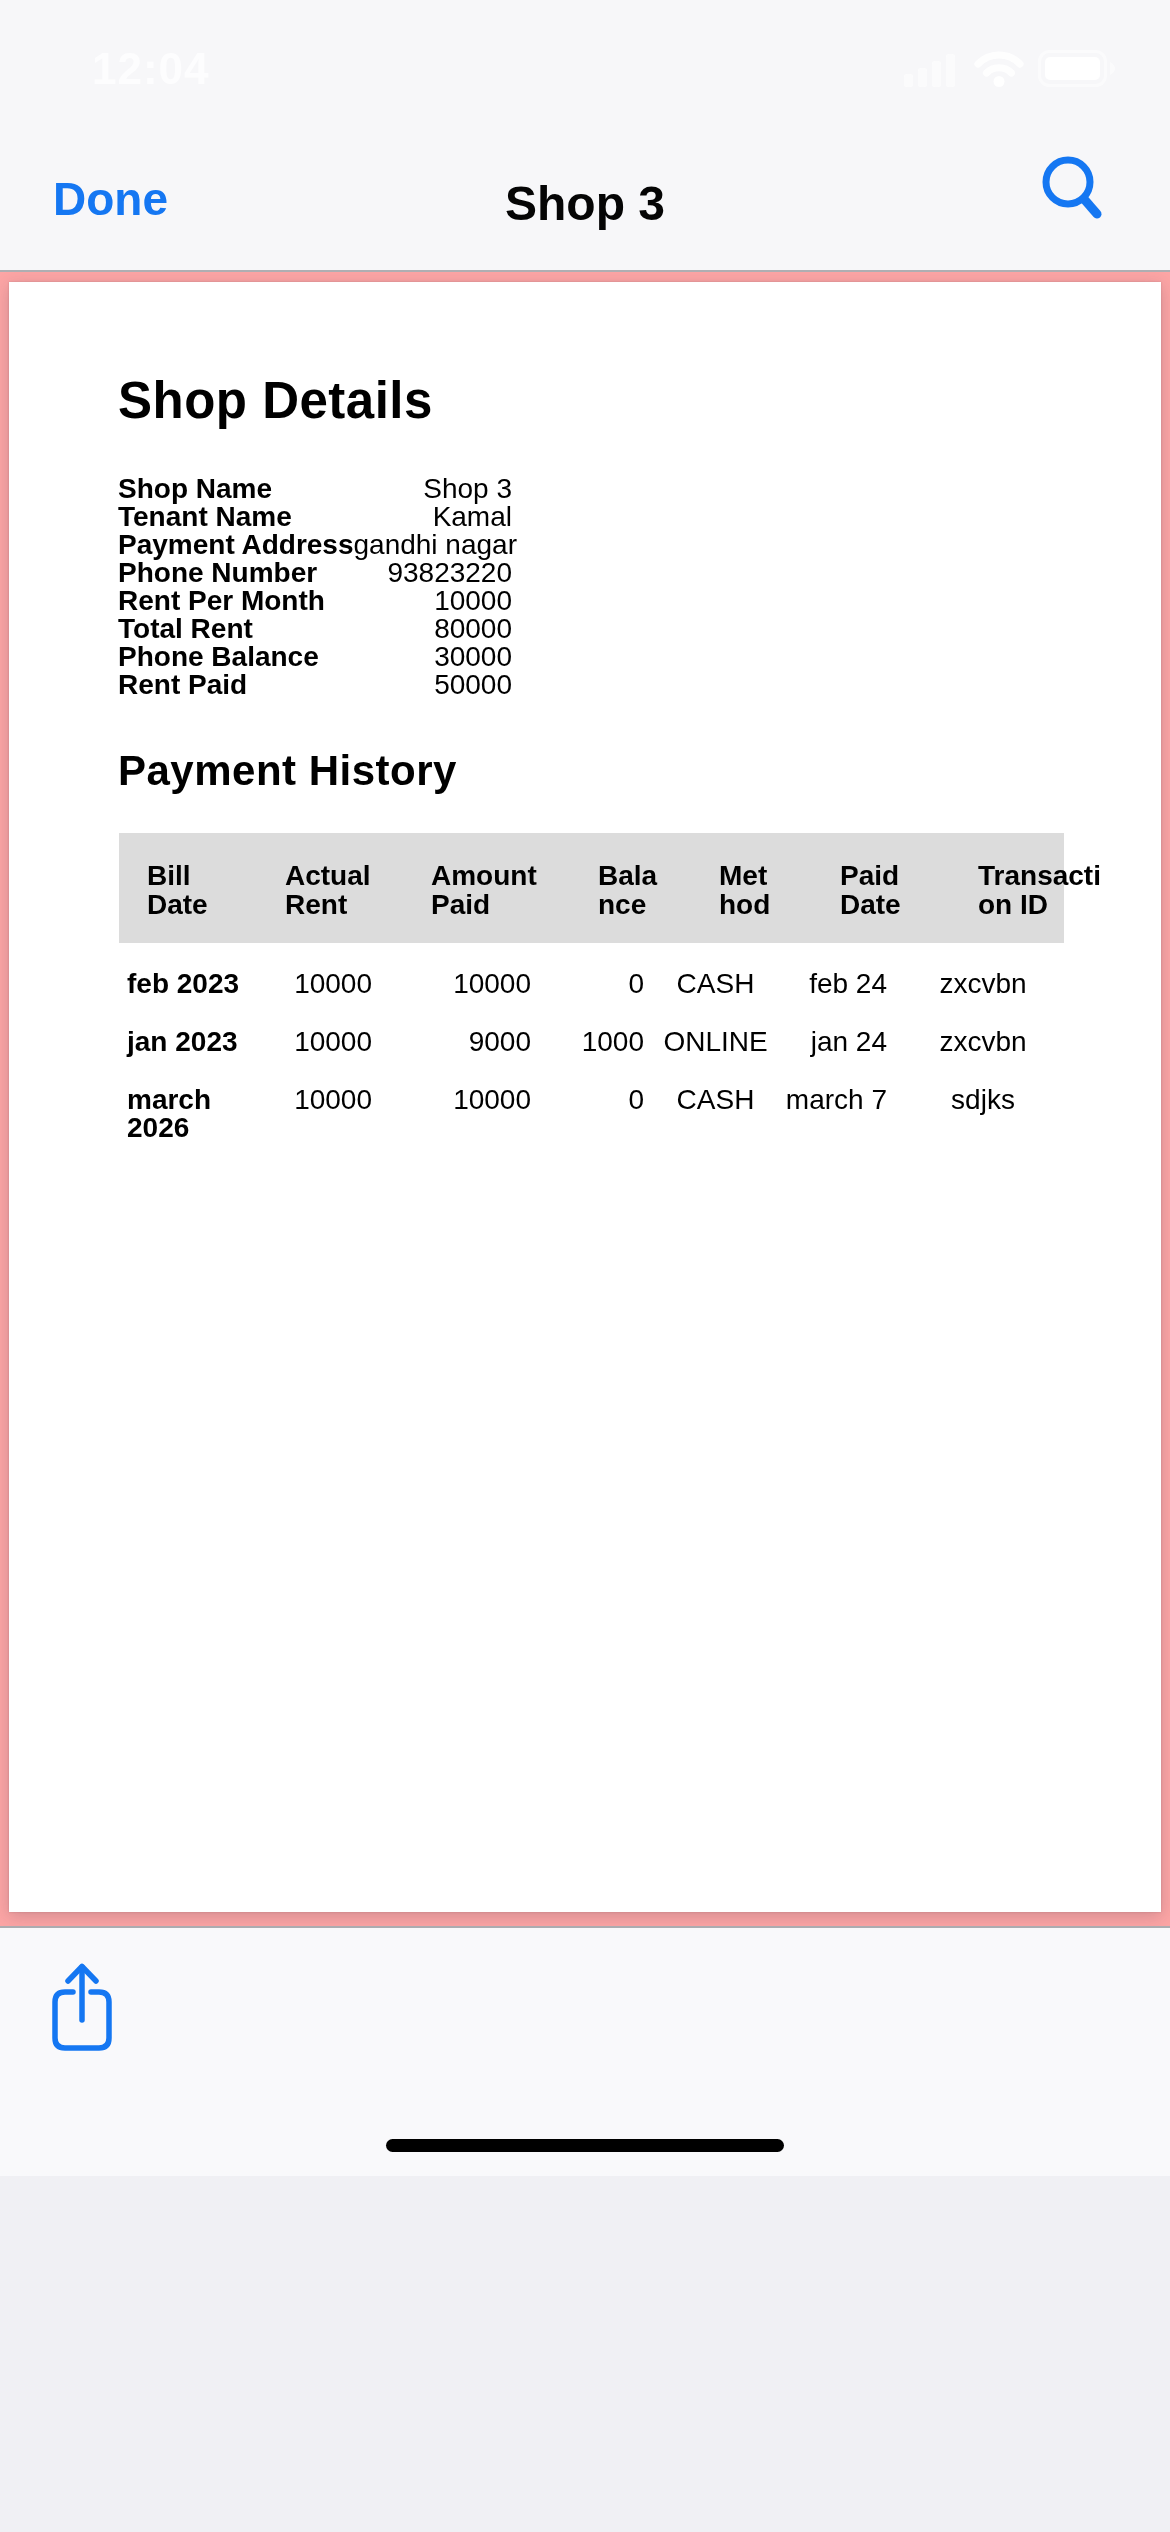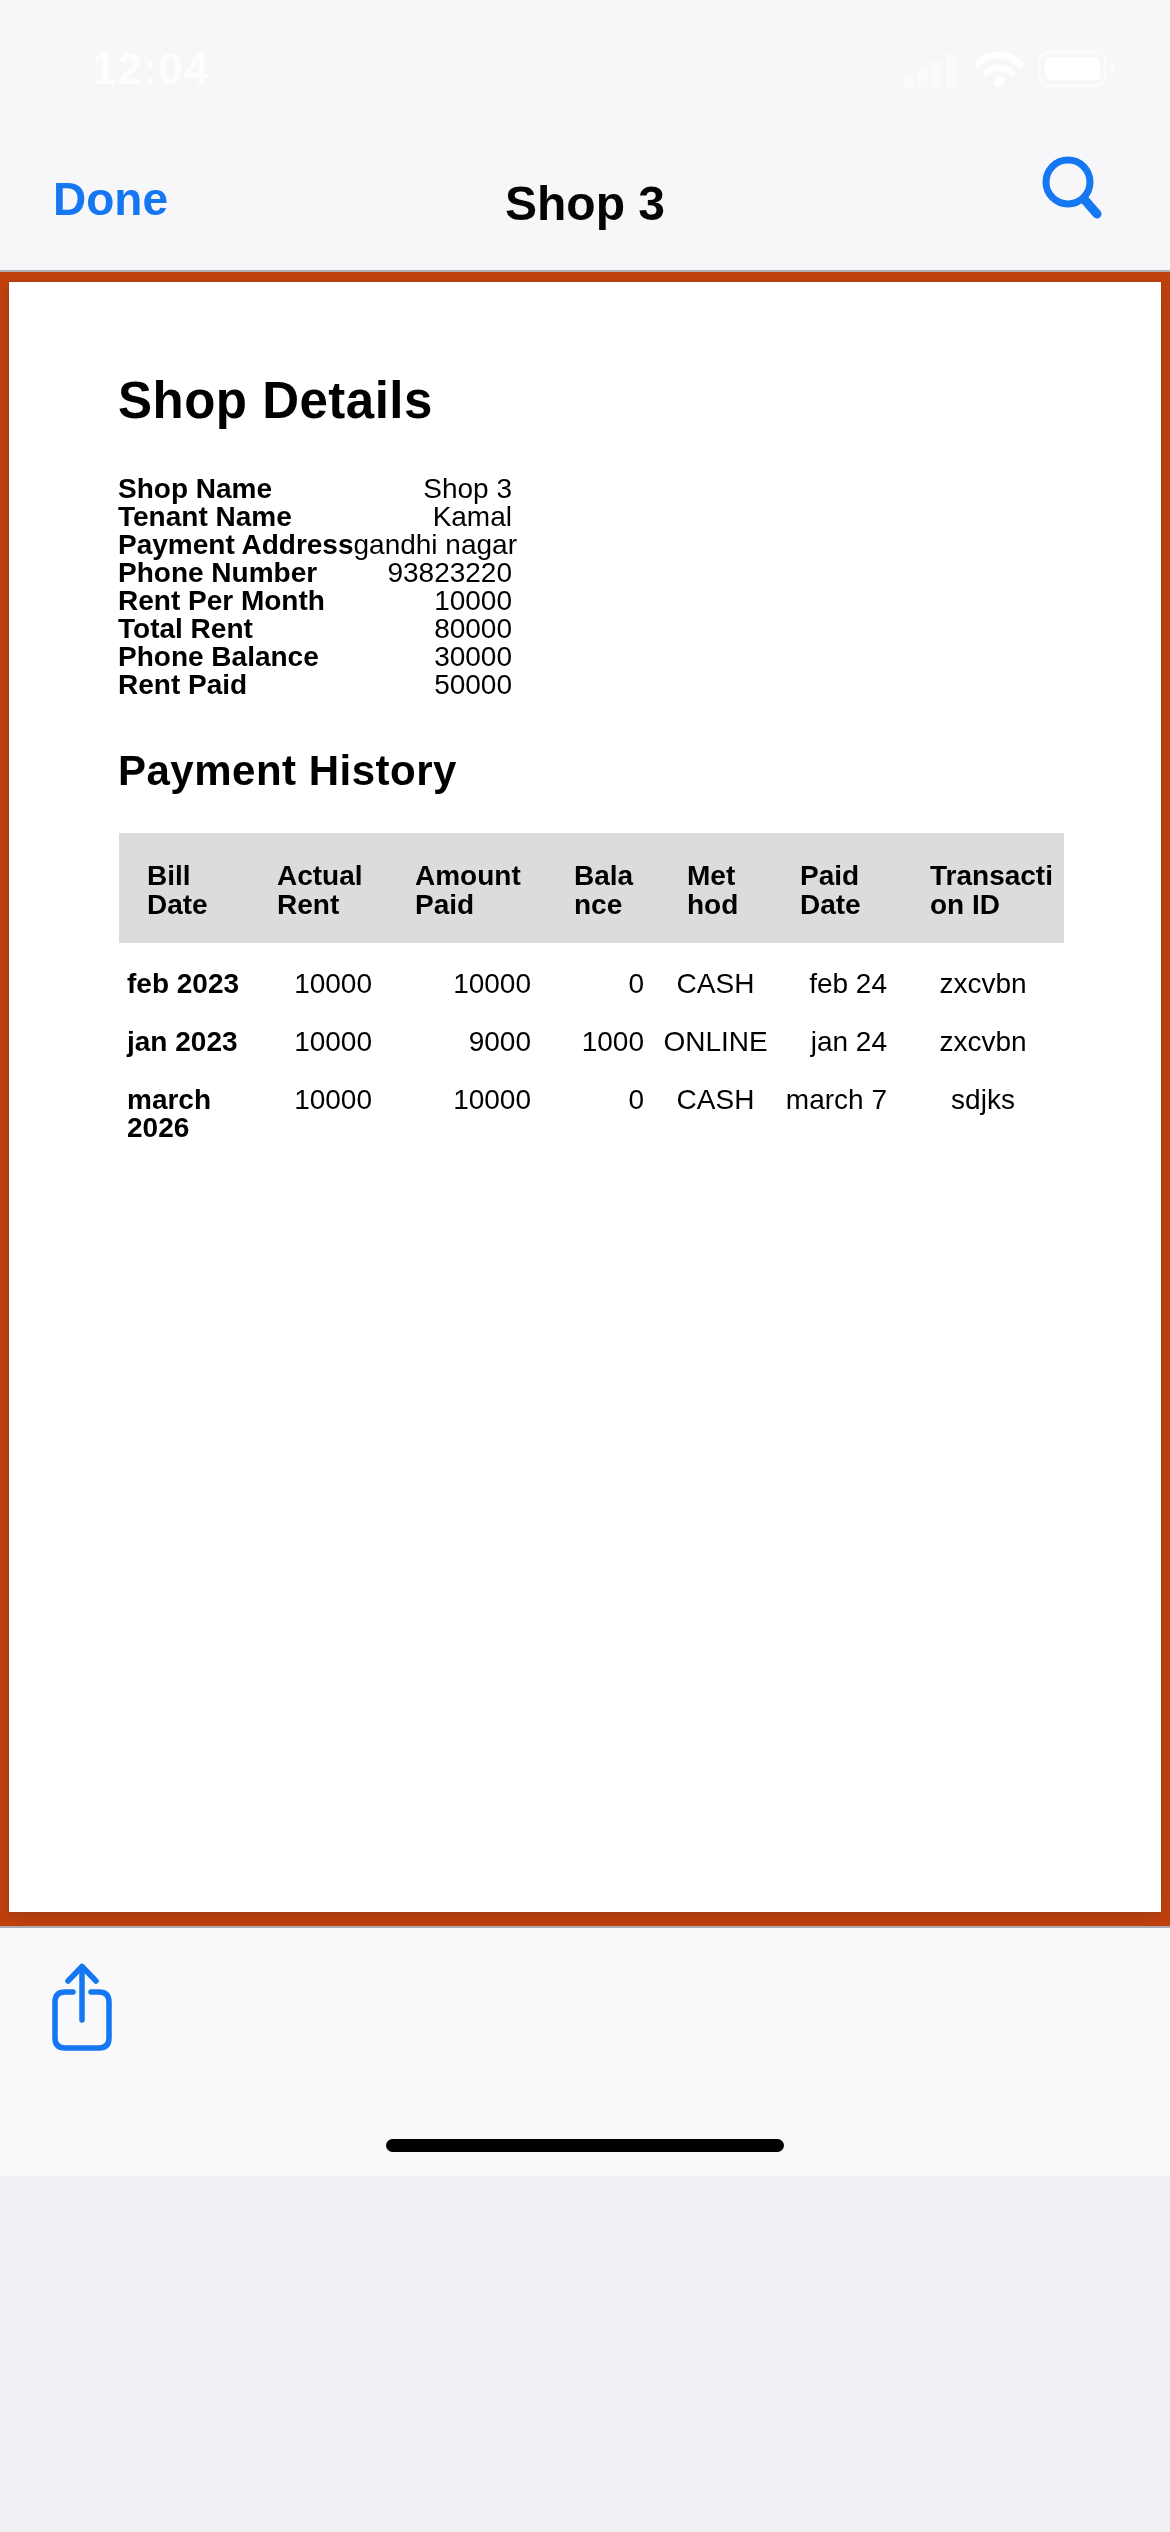--- a/index.html
+++ b/index.html
@@ -3,21 +3,21 @@
 <meta charset="utf-8">
 <style>
   * { margin: 0; padding: 0; box-sizing: border-box; }
   html, body { width: 1170px; height: 2532px; }
   body {
     font-family: "Liberation Sans", "DejaVu Sans", sans-serif;
     background: #F0F0F4;
     position: relative;
     overflow: hidden;
   }
-  .screen { position: absolute; inset: 0; width: 1170px; height: 2176px; background: #c2410c; }
+  .screen { position: absolute; inset: 0; width: 1170px; height: 2176px; background: #fca5a5; }
 
   
   .top-band {
     position: absolute; left: 0; top: 0; width: 1170px; height: 272px;
     background: #F7F7F9;
     border-bottom: 2px solid #AEAEB2;
     z-index: 5;
   }
   .status-time {
     position: absolute; left: 92px; top: 44px;
@@ -53,21 +53,21 @@
   .doc-h1 { font-size: 51px; font-weight: 700; line-height: 52px; letter-spacing: 0.5px; }
   .details-list { margin-top: 48px; width: 394px; }
   .field-row { display: flex; justify-content: space-between; font-size: 28px; line-height: 28px; }
   .field-label { font-weight: 700; white-space: nowrap; }
   .field-value { text-align: right; white-space: nowrap; }
 
   .doc-h2 { margin-top: 46px; font-size: 42px; font-weight: 700; line-height: 52px; letter-spacing: 0.5px; }
 
   .ph-table { width: 945px; margin-left: 1px; margin-top: 36px; font-size: 28px; }
   .ph-row { display: grid; grid-template-columns: 130px 138px 159px 113px 113px 130px 162px; }
-  .ph-header { background: #DCDCDC; }
+  .ph-header { background: #DCDCDC; gap: 8px; }
   .ph-header .cell {
     font-weight: 700; text-align: left;
     padding: 28px 0 24px 28px;
     line-height: 29px;
     white-space: pre-line;
   }
   .ph-body { padding-top: 12px; display: block; }
   .ph-body .cell { padding-top: 15px; padding-bottom: 15px; line-height: 28px; }
   .cell.al { text-align: left; padding-left: 8px; font-weight: bold; }
   .cell.ar { text-align: right; padding-right: 15px; }

